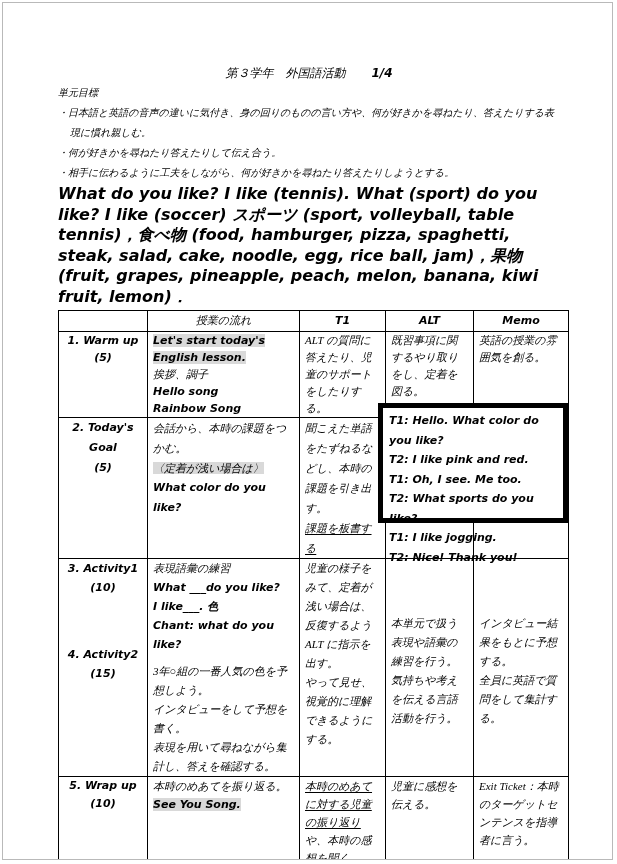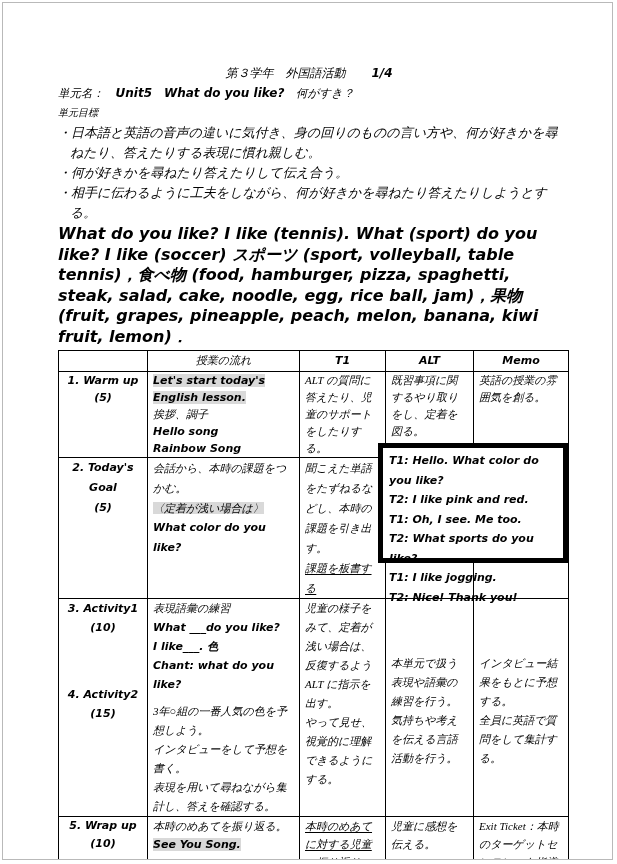--- a/index.html
+++ b/index.html
@@ -9,21 +9,21 @@
     font-family:"Liberation Serif", serif; color:#000;
     box-sizing:border-box; overflow:hidden;
   }
   .content { padding:60px 52px 0 55px;font-style:italic; }
   .en { font-family:"DejaVu Sans", sans-serif; font-weight:600; }
   .title-line { text-align:center; font-size:12px; line-height:20px; }
   .title-line .pg { margin-left:26px; font-size:12px; }
   .unit-line { font-size:11.5px; line-height:20px; }
   .unit-line .en { font-size:12px; }
   .goals-heading { font-size:10px; line-height:20px; }
-  .goal { font-size:13px; line-height:20px; padding-left:12px; text-indent:-12px; }
+  .goal { font-size:10px; line-height:20px; padding-left:12px; text-indent:-12px; }
   .vocab { font-size:16px; line-height:20.5px; margin-top:1px; }
   .table-wrap { position:relative; margin-top:3px; }
   table { border-collapse:collapse; table-layout:fixed; width:510px; }
   td,th { border:1px solid #000; vertical-align:top; padding:0 5px; font-size:11px;
           line-height:20px; font-weight:normal; overflow:hidden; }
   th { text-align:center; line-height:19px; }
   th.en, td .en { font-size:11px; }
   .label-cell { text-align:center; }
   tr.r1 td { line-height:17px; }
   tr.r2 td { line-height:20px; }
@@ -43,23 +43,20 @@
 </head>
 <body>
 
 <div class="page">
   <div class="content">
 
     <div class="title-line">
       <span>第３学年　外国語活動</span><span class="en pg">1/4</span>
     </div>
 
-    <div class="unit-line">
-      <span>単元名：　</span><span class="en">Unit5　What do you like?</span><span>　何がすき？</span>
-    </div>
 
     <div class="goals-heading">単元目標</div>
     <div class="goal">・日本語と英語の音声の違いに気付き、身の回りのものの言い方や、何が好きかを尋ねたり、答えたりする表現に慣れ親しむ。</div>
     <div class="goal">・何が好きかを尋ねたり答えたりして伝え合う。</div>
     <div class="goal">・相手に伝わるように工夫をしながら、何が好きかを尋ねたり答えたりしようとする。</div>
 
     <div class="vocab en">What do you like? I like (tennis). What (sport) do you like? I like (soccer) スポーツ (sport, volleyball, table tennis)，食べ物 (food, hamburger, pizza, spaghetti, steak, salad, cake, noodle, egg, rice ball, jam)，果物 (fruit, grapes, pineapple, peach, melon, banana, kiwi fruit, lemon)．</div>
 
     <div class="table-wrap">
       <table>

